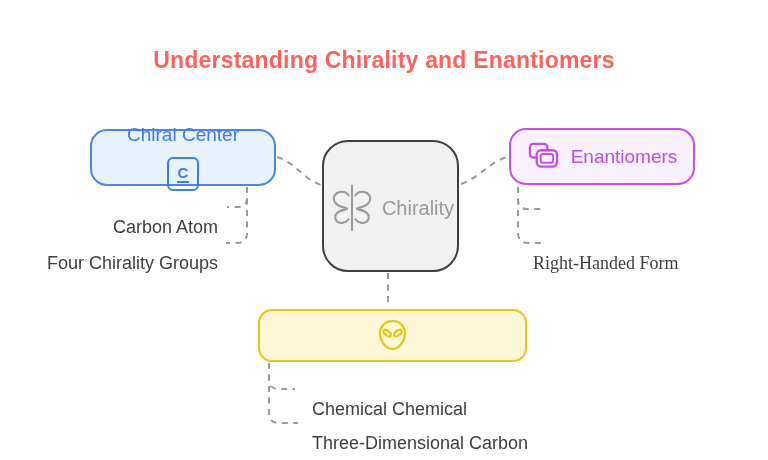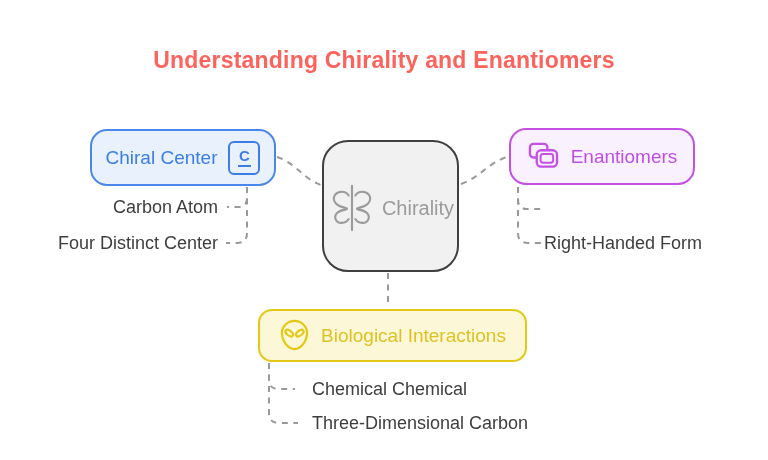--- a/index.html
+++ b/index.html
@@ -18,21 +18,21 @@
     stroke-dasharray:6 5.5;
   }
   .node {
     position:absolute; box-sizing:border-box;
     display:flex; align-items:center; justify-content:center; gap:11px;
     white-space:nowrap;
   }
   .node-blue {
     left:90px; top:129px; width:186px; height:57px;
     background:var(--blue-fill); border:2px solid var(--blue-border);
-    border-radius:17px; color:var(--blue-text); font-size:19px;
+    border-radius:17px; color:var(--blue-text); font-size:19px;flex-direction:column;
   }
   .node-purple {
     left:509px; top:128px; width:186px; height:57px;
     background:var(--purple-fill); border:2px solid var(--purple-border);
     border-radius:17px; color:var(--purple-text); font-size:19px;
   }
   .node-yellow {
     left:258px; top:309px; width:269px; height:53px;
     background:var(--yellow-fill); border:2px solid var(--yellow-border);
     border-radius:14px; color:var(--yellow-text); font-size:19px;
@@ -51,21 +51,21 @@
   .carbon-letter {
     font-size:15px; font-weight:bold; line-height:1.1;
     border-bottom:2.5px solid var(--blue-text); padding:0 1px;
   }
   .icon-svg { display:block; flex:0 0 auto; }
   .icon-purple { stroke:var(--purple-border); fill:none; }
   .icon-yellow { stroke:var(--yellow-border); fill:none; }
   .icon-gray   { stroke:var(--gray-text); fill:none; }
   .child {
     position:absolute; font-size:18px; line-height:22px;
-    color:var(--child-text); white-space:nowrap;
+    color:var(--child-text); white-space:nowrap;margin-top:20px;
   }
   .child.r { text-align:right; }
 </style>
 </head>
 <body>
 
 <div class="canvas">
 
   <svg class="connectors" width="768" height="460" viewBox="0 0 768 460">
     <path d="M277 157 C296 163 303 179 321 185"></path>
@@ -111,22 +111,21 @@
   </div>
 
   <div class="node node-yellow">
     <svg class="icon-svg" width="31" height="33" viewBox="0 0 32 34">
       <g class="icon-yellow">
         <path d="M16 2 C23 2 29 7.5 29 14.5 C29 22 23 31 16 31 C9 31 3 22 3 14.5 C3 7.5 9 2 16 2 Z" stroke-width="2.3"></path>
         <ellipse cx="10.5" cy="14.5" rx="4.5" ry="2.5" stroke-width="2.2" transform="rotate(38 10.5 14.5)"></ellipse>
         <ellipse cx="21.5" cy="14.5" rx="4.5" ry="2.5" stroke-width="2.2" transform="rotate(-38 21.5 14.5)"></ellipse>
       </g>
     </svg>
-    <span>Biological Interactions</span>
   </div>
 
   <div class="child r" style="right:550px; top:196px;">Carbon Atom</div>
-  <div class="child r" style="right:550px; top:232px;">Four Distinct Center</div>
-  <div class="child" style="left:544px; top:232px;">Right-Handed Form</div>
+  <div class="child r" style="right:550px; top:232px;">Four Chirality Groups</div>
+  <div class="child" style="left:533px; top:232px;font-family:Liberation Serif, serif;">Right-Handed Form</div>
   <div class="child" style="left:312px; top:378px;">Chemical Chemical</div>
   <div class="child" style="left:312px; top:412px;">Three-Dimensional Carbon</div>
 
 </div>
 
 </body></html>

